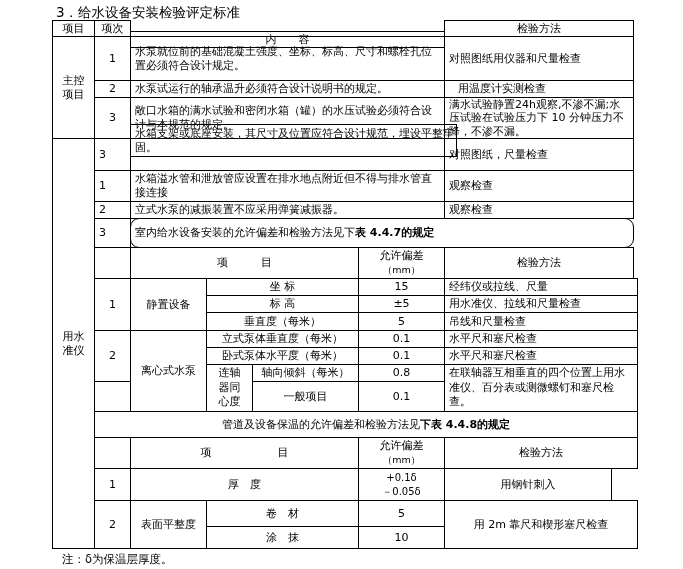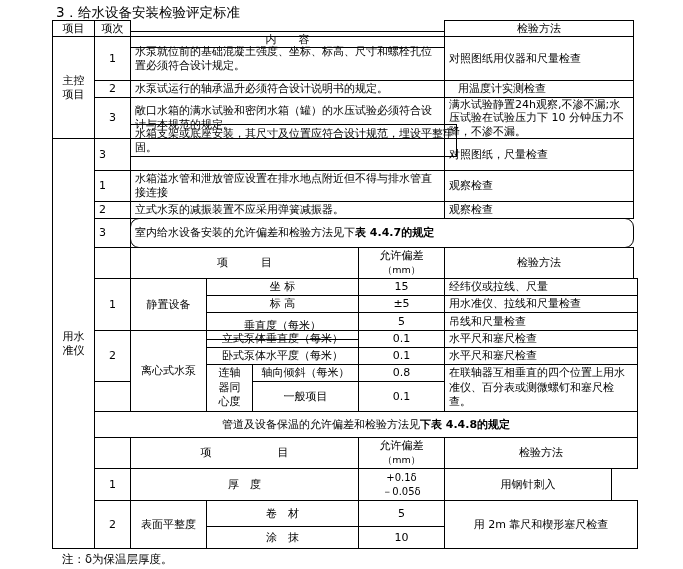--- a/index.html
+++ b/index.html
@@ -87,21 +87,21 @@
   <div class="c" style="left:130px;top:278px;width:77px;height:53px;">静置设备</div>
 
   <div class="c" style="left:206px;top:278px;width:153px;height:18px;white-space:pre;">坐 标</div>
   <div class="c" style="left:358px;top:278px;width:87px;height:18px;">15</div>
   <div class="c l" style="left:444px;top:278px;width:194px;height:18px;">经纬仪或拉线、尺量</div>
 
   <div class="c" style="left:206px;top:295px;width:153px;height:18px;white-space:pre;">标 高</div>
   <div class="c" style="left:358px;top:295px;width:87px;height:18px;">±5</div>
   <div class="c l" style="left:444px;top:295px;width:194px;height:18px;">用水准仪、拉线和尺量检查</div>
 
-  <div class="c" style="left:206px;top:312px;width:153px;height:28px;">垂直度（每米）</div>
+  <div class="c" style="left:206px;top:312px;width:153px;height:19px;">垂直度（每米）</div>
   <div class="c" style="left:358px;top:312px;width:87px;height:19px;">5</div>
   <div class="c l" style="left:444px;top:312px;width:194px;height:19px;">吊线和尺量检查</div>
 
   <div class="c" style="left:94px;top:330px;width:37px;height:52px;">2</div>
   <div class="c" style="left:94px;top:381px;width:37px;height:31px;"></div>
   <div class="c" style="left:130px;top:330px;width:77px;height:82px;">离心式水泵</div>
 
   <div class="c" style="left:206px;top:330px;width:153px;height:18px;">立式泵体垂直度（每米）</div>
   <div class="c" style="left:358px;top:330px;width:87px;height:18px;">0.1</div>
   <div class="c l" style="left:444px;top:330px;width:194px;height:18px;">水平尺和塞尺检查</div>

